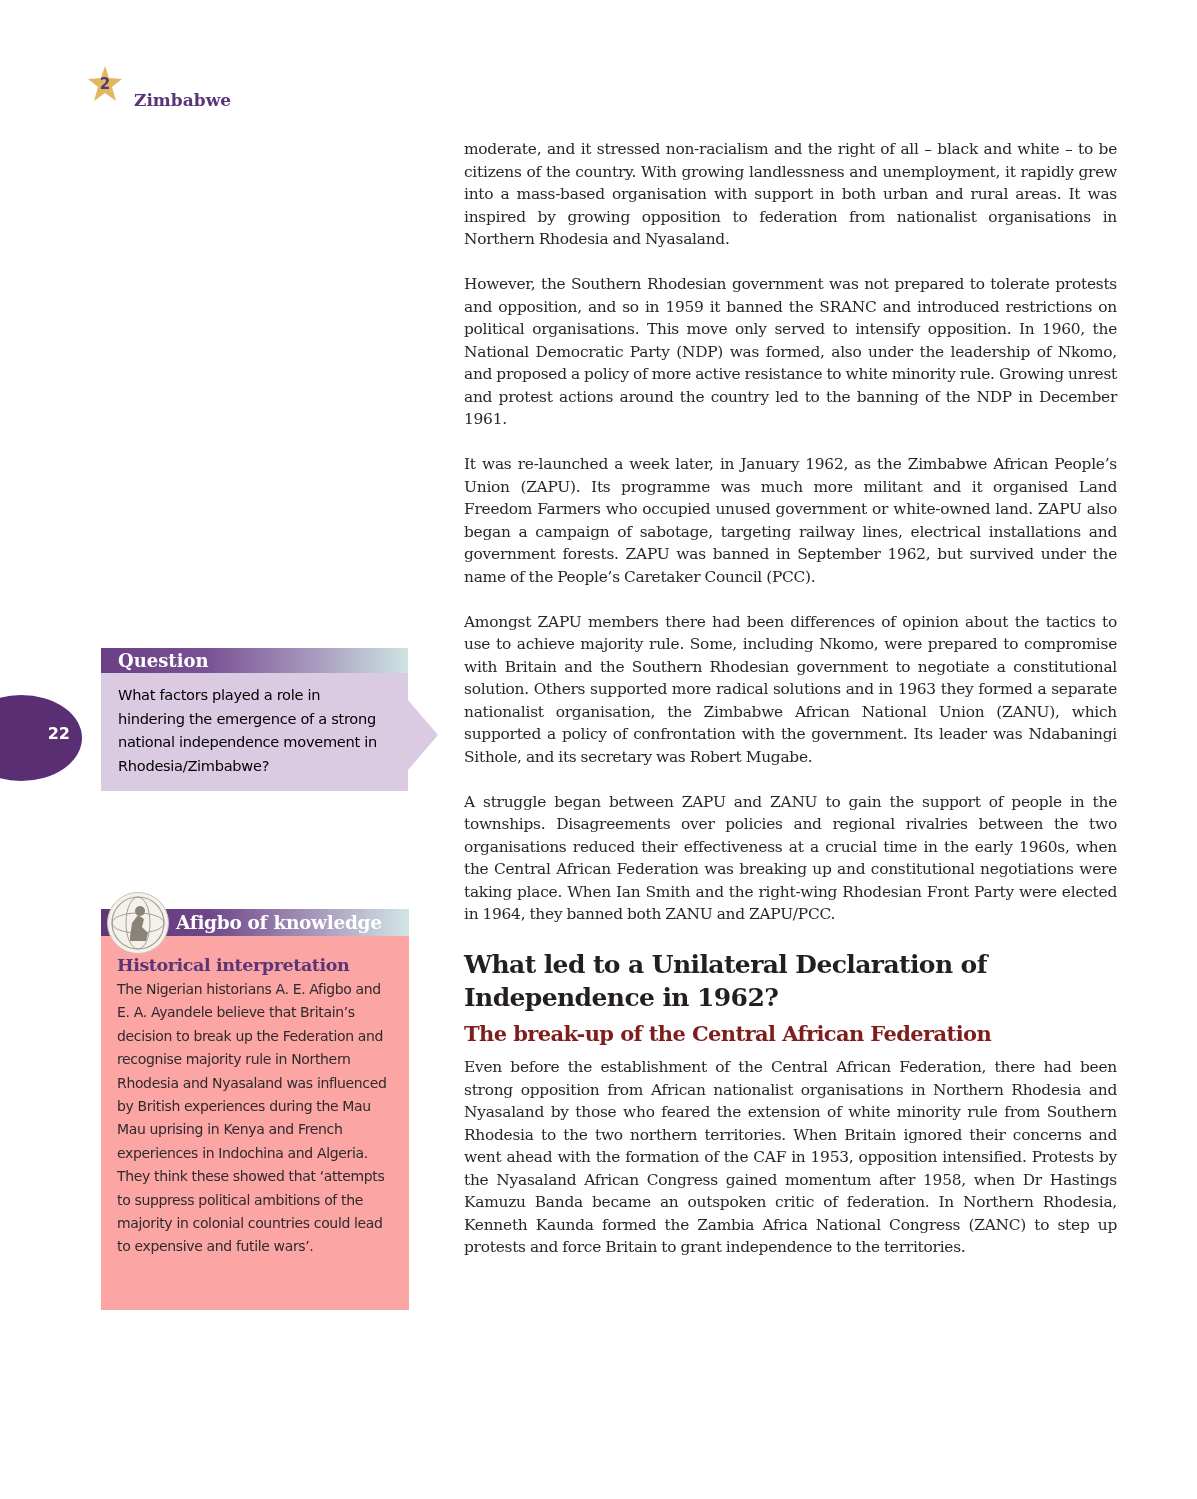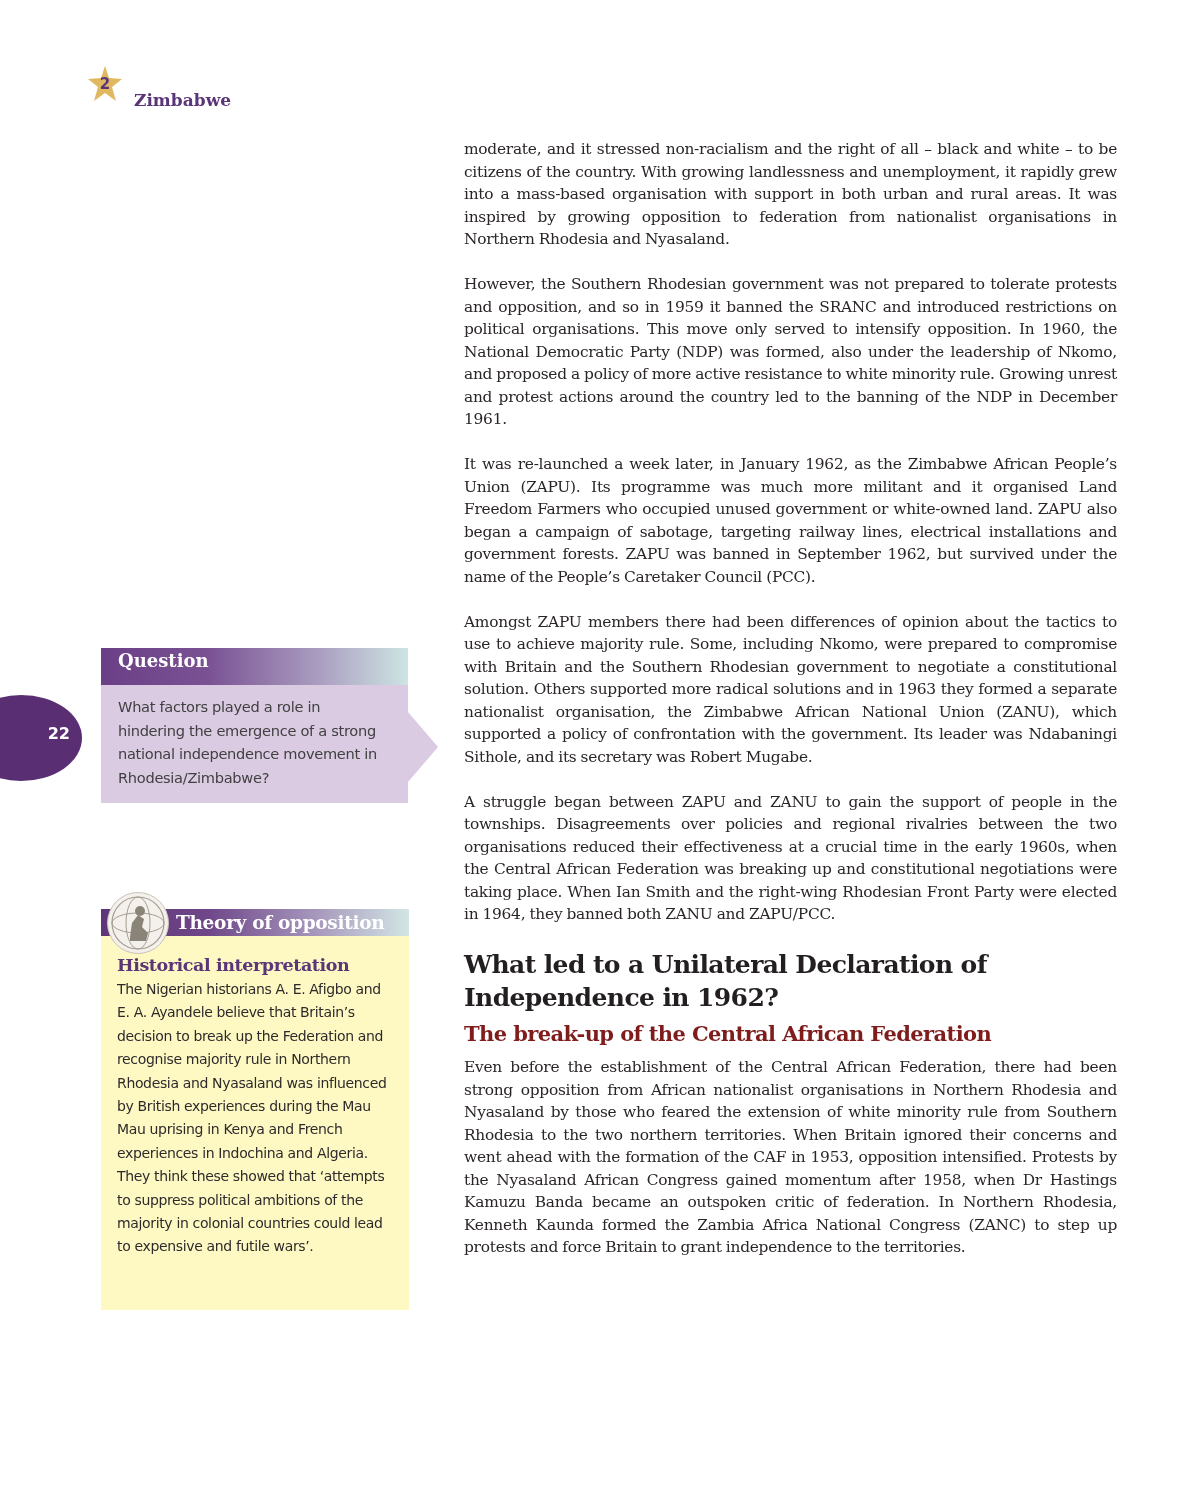--- a/index.html
+++ b/index.html
@@ -17,31 +17,31 @@
 
     .main { position: absolute; left: 464px; top: 138px; width: 653px; }
     .para { font-size: 15.4px; line-height: 22.5px; text-align: justify; margin: 0 0 22.5px 0; letter-spacing: -0.25px; word-spacing: -0.5px; }
     .h1 { font-family: "DejaVu Serif", serif; font-weight: bold; font-size: 25px; line-height: 33px; color: #231f20; margin: 4px 0 6px 0; letter-spacing: -0.6px; }
     .h2 { font-family: "DejaVu Serif", serif; font-weight: bold; font-size: 21px; line-height: 28px; color: #7f1d1d; margin: 0 0 8px 0; letter-spacing: -0.6px; }
 
     .page-tab { position: absolute; left: -40px; top: 695px; width: 122px; height: 86px; border-radius: 50%; background: #5a2e72; }
     .page-num { position: absolute; left: 20px; top: 724px; width: 50px; text-align: right; font-family: "DejaVu Sans", sans-serif; font-weight: bold; font-size: 16px; color: #ffffff; }
 
     .question { position: absolute; left: 101px; top: 648px; width: 307px; }
-    .q-head { height: 37px; background: linear-gradient(90deg, #6b3f86 0%, #7a5294 35%, #a99bbf 70%, #cde5e3 100%);
+    .q-head { height: 25px; background: linear-gradient(90deg, #6b3f86 0%, #7a5294 35%, #a99bbf 70%, #cde5e3 100%);
       font-family: "DejaVu Serif", serif; font-weight: bold; font-size: 18px; color: #ffffff; line-height: 25px; padding-left: 17px; }
     .q-body { position: relative; background: #dacbe3; height: 118px; padding: 10px 18px 0 17px; box-sizing: border-box;
-      font-family: "DejaVu Sans", sans-serif; font-size: 14.6px; line-height: 23.5px; color: #404040; letter-spacing: -0.3px; }
+      font-family: "DejaVu Sans", sans-serif; font-size: 14.6px; line-height: 23.5px; color: #000000; letter-spacing: -0.3px; }
     .q-arrow { position: absolute; right: -30px; top: 27px; width: 0; height: 0; border-top: 35px solid transparent; border-bottom: 35px solid transparent; border-left: 30px solid #dacbe3; }
 
     .tok { position: absolute; left: 101px; top: 909px; width: 308px; }
     .tok-head { height: 27px; margin-left: 0; background: linear-gradient(90deg, #5e3578 0%, #6f4789 35%, #a798bd 70%, #d2e6e4 100%);
       font-family: "DejaVu Serif", serif; font-weight: bold; font-size: 18.5px; color: #ffffff; line-height: 27px; padding-left: 75px; letter-spacing: -0.3px; }
     .tok-icon { position: absolute; left: 6px; top: -17px; width: 60px; height: 60px; border-radius: 50%; background: #f4f1ec; border: 1px solid #c9c2b8; }
-    .tok-body { background: #fef9c3; height: 374px; padding: 18px 16px 0 16px; box-sizing: border-box; }
+    .tok-body { background: #fca5a5; height: 374px; padding: 18px 16px 0 16px; box-sizing: border-box; }
     .tok-sub { font-family: "DejaVu Serif", serif; font-weight: bold; font-size: 17.5px; color: #5a3577; line-height: 22px; letter-spacing: -0.4px; }
     .tok-text { font-family: "DejaVu Sans", sans-serif; font-size: 14px; line-height: 23.4px; color: #2e2a2c; letter-spacing: -0.35px; margin-top: 2px; }
   </style>
 </head>
 <body>
 
 <div class="header">
   <div class="star">
     <svg width="36" height="38" viewBox="0 0 36 38">
       <polygon points="17,1 21,13 34,14 24,22 28,36 17,28 6,36 10,22 0,14 13,13" fill="#e0b860"></polygon>
@@ -56,21 +56,21 @@
 
 <div class="question">
   <div class="q-head">Question</div>
   <div class="q-body">
     <span>What factors played a role in hindering the emergence of a strong national independence movement in Rhodesia/Zimbabwe?</span>
     <div class="q-arrow"></div>
   </div>
 </div>
 
 <div class="tok">
-  <div class="tok-head">Theory of opposition</div>
+  <div class="tok-head">Afigbo of knowledge</div>
   <div class="tok-icon">
     <svg width="60" height="60" viewBox="0 0 60 60">
       <circle cx="30" cy="30" r="26" fill="none" stroke="#a59d92" stroke-width="1.2"></circle>
       <ellipse cx="30" cy="30" rx="12" ry="26" fill="none" stroke="#a59d92" stroke-width="1"></ellipse>
       <ellipse cx="30" cy="30" rx="26" ry="10" fill="none" stroke="#a59d92" stroke-width="1"></ellipse>
       <path d="M22 44 L24 30 L30 22 L36 26 L34 34 L40 40 L38 48 L22 48 Z" fill="#8a8378"></path>
       <circle cx="32" cy="18" r="5" fill="#8a8378"></circle>
     </svg>
   </div>
   <div class="tok-body">

